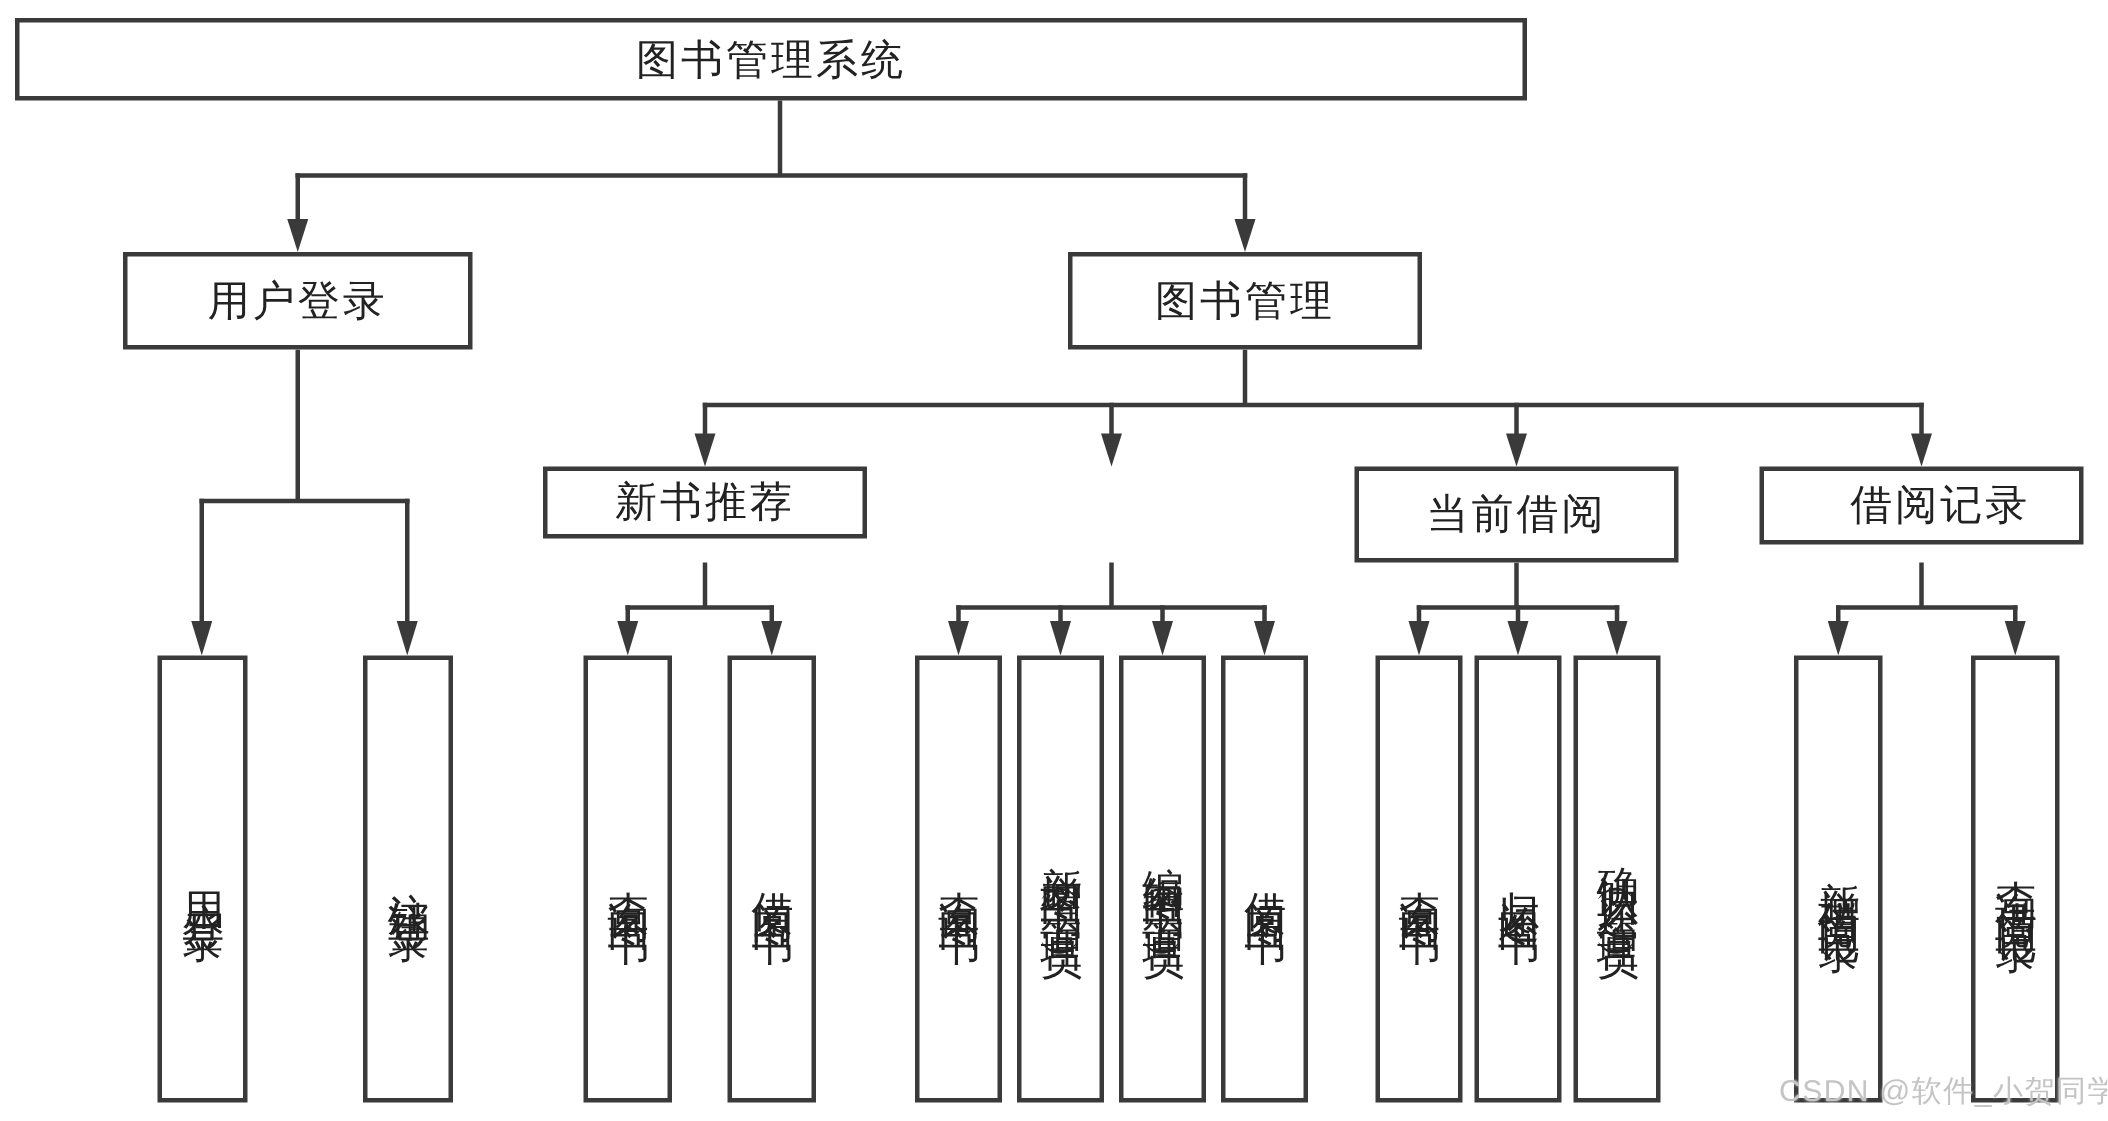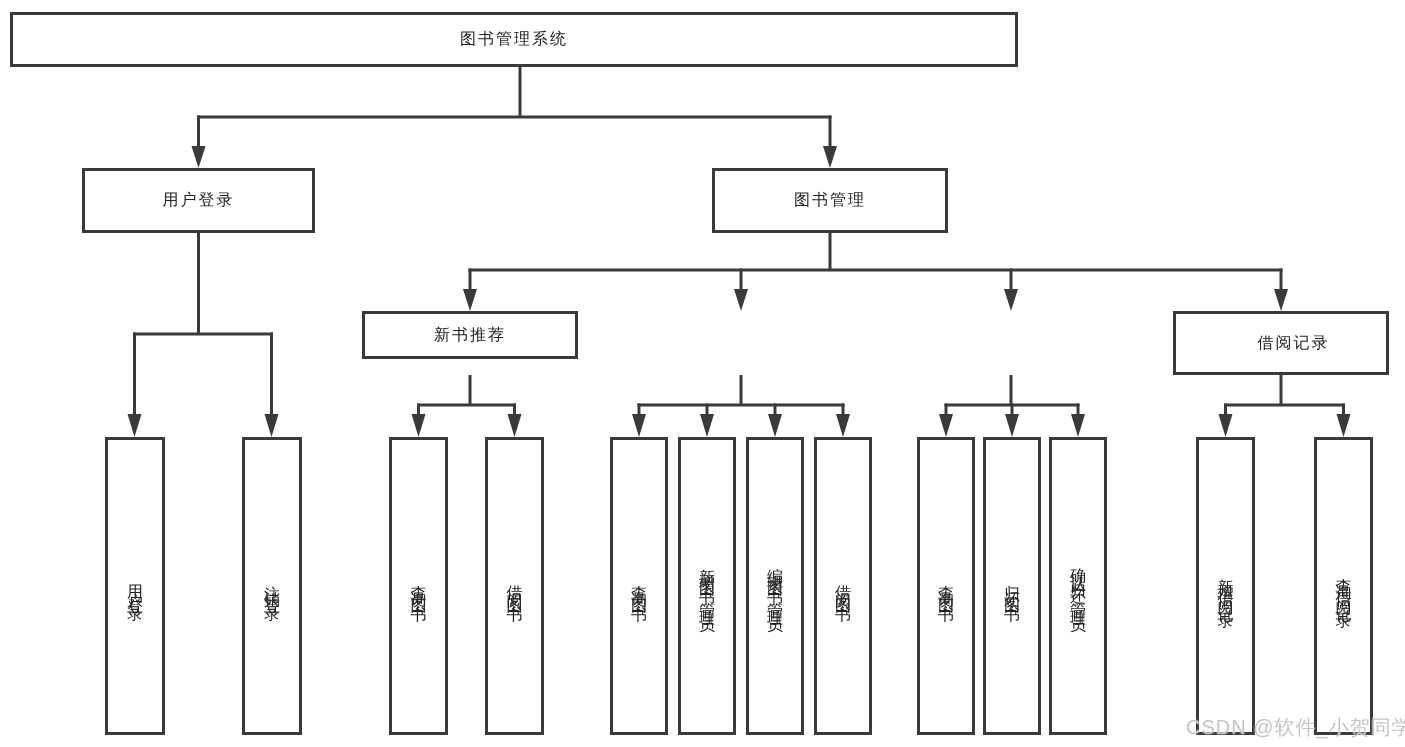--- a/index.html
+++ b/index.html
@@ -12,21 +12,21 @@
   }
   .box{
     position:absolute;
     box-sizing:border-box;
     border:3px solid #3a3a3a;
     background:#ffffff;
     display:flex;
     align-items:center;
     justify-content:center;
     color:#222222;
-    font-size:16px;
+    font-size:28px;
     letter-spacing:2px;
     white-space:nowrap;
     z-index:2;
   }
   .vbox{
     writing-mode:vertical-rl;
     text-orientation:mixed;
     letter-spacing:7px;
     white-space:normal;
     line-height:1;
@@ -127,21 +127,22 @@
       </g>
     </g>
   </svg>
 
   <div class="box" style="left:10px;top:12px;width:1008px;height:55px;">图书管理系统</div>
 
   <div class="box" style="left:82px;top:168px;width:233px;height:65px;">用户登录</div>
   <div class="box" style="left:712px;top:168px;width:236px;height:65px;">图书管理</div>
 
   <div class="box" style="left:362px;top:311px;width:216px;height:48px;">新书推荐</div>
-  <div class="box" style="left:1173px;top:311px;width:216px;height:64px;padding-left:25px;">借阅记录</div>
+  <div class="box" style="left:903px;top:311px;width:216px;height:64px;">当前借阅</div>
+  <div class="box" style="left:1173px;top:311px;width:216px;height:52px;padding-left:25px;">借阅记录</div>
 
   <div class="box vbox" style="left:105px;top:437px;width:60px;height:298px;">用户登录</div>
   <div class="box vbox" style="left:242px;top:437px;width:60px;height:298px;">注销登录</div>
 
   <div class="box vbox" style="left:389px;top:437px;width:59px;height:298px;">查询图书</div>
   <div class="box vbox" style="left:485px;top:437px;width:59px;height:298px;">借阅图书</div>
 
   <div class="box vbox" style="left:610px;top:437px;width:58px;height:298px;">查询图书</div>
   <div class="box vbox" style="left:678px;top:437px;width:58px;height:298px;">新增图书（管理员）</div>
   <div class="box vbox" style="left:746px;top:437px;width:58px;height:298px;">编辑图书（管理员）</div>

